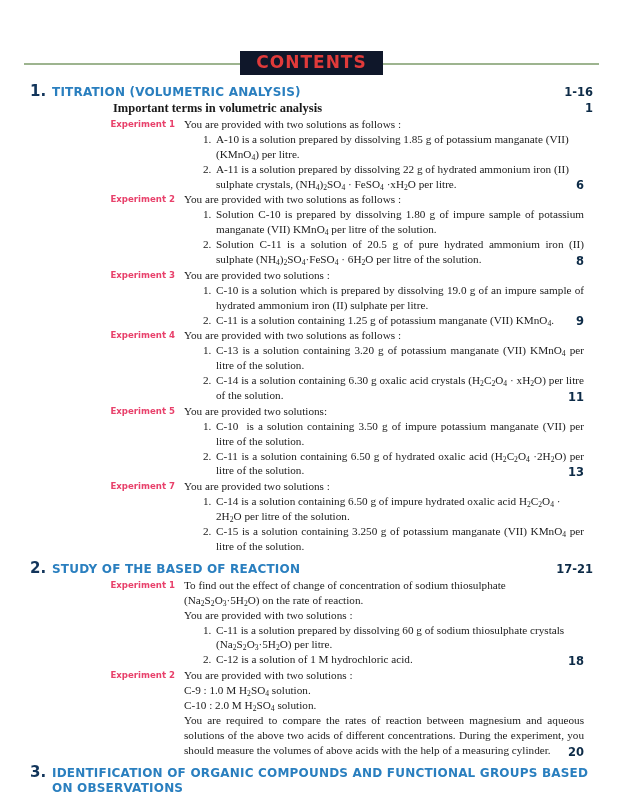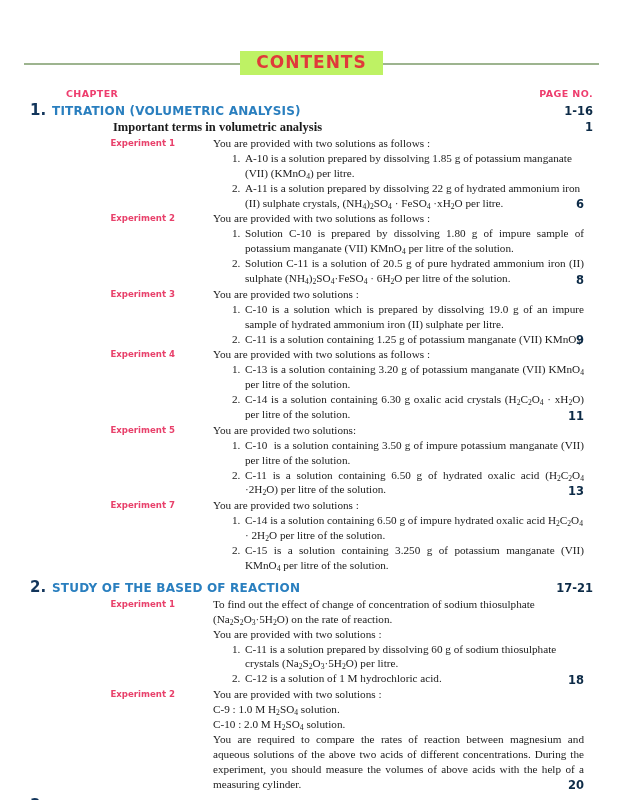--- a/index.html
+++ b/index.html
@@ -36,21 +36,21 @@
   }
   .rule {
     flex: 1 1 auto;
     height: 2px;
     background: #9db48f;
     margin-top: 2px;
   }
   .rule.left { margin-left: 24px; }
   .rule.right { margin-right: 24px; }
   .contents-title {
-    background: #bef264;
+    background: #0f172a;
     color: #e03a3a;
     font-family: "DejaVu Sans", sans-serif;
     font-weight: bold;
     font-size: 17px;
     letter-spacing: 1px;
     padding: 2px 16px 3px 16px;
     line-height: 1.15;
     white-space: nowrap;
   }
 
@@ -118,21 +118,20 @@
     font-weight: bold;
     font-size: 11.5px;
     color: #0d2b47;
   }
 
   
   .exp {
     display: flex;
     padding: 1px 0 0 0;
     align-items: flex-start;
-    gap: 29px;
   }
   .exp-label {
     flex: 0 0 88px;
     width: 88px;
     text-align: right;
     padding-right: 9px;
     box-sizing: border-box;
     margin-left: 96px;
     font-family: "DejaVu Sans", sans-serif;
     font-weight: bold;
@@ -180,24 +179,20 @@
 <body>
 
 <div class="page">
 
   <div class="contents-banner">
     <div class="rule left"></div>
     <div class="contents-title">CONTENTS</div>
     <div class="rule right"></div>
   </div>
 
-  <div class="col-head">
-    <span>CHAPTER</span>
-    <span>PAGE NO.</span>
-  </div>
 
   <div class="chapter">
     <span class="chapter-num">1.</span>
     <span class="chapter-title">TITRATION (VOLUMETRIC ANALYSIS)</span>
     <span class="chapter-pages">1-16</span>
   </div>
 
   <div class="subhead">
     <span>Important terms in volumetric analysis</span>
     <span class="pg">1</span>

